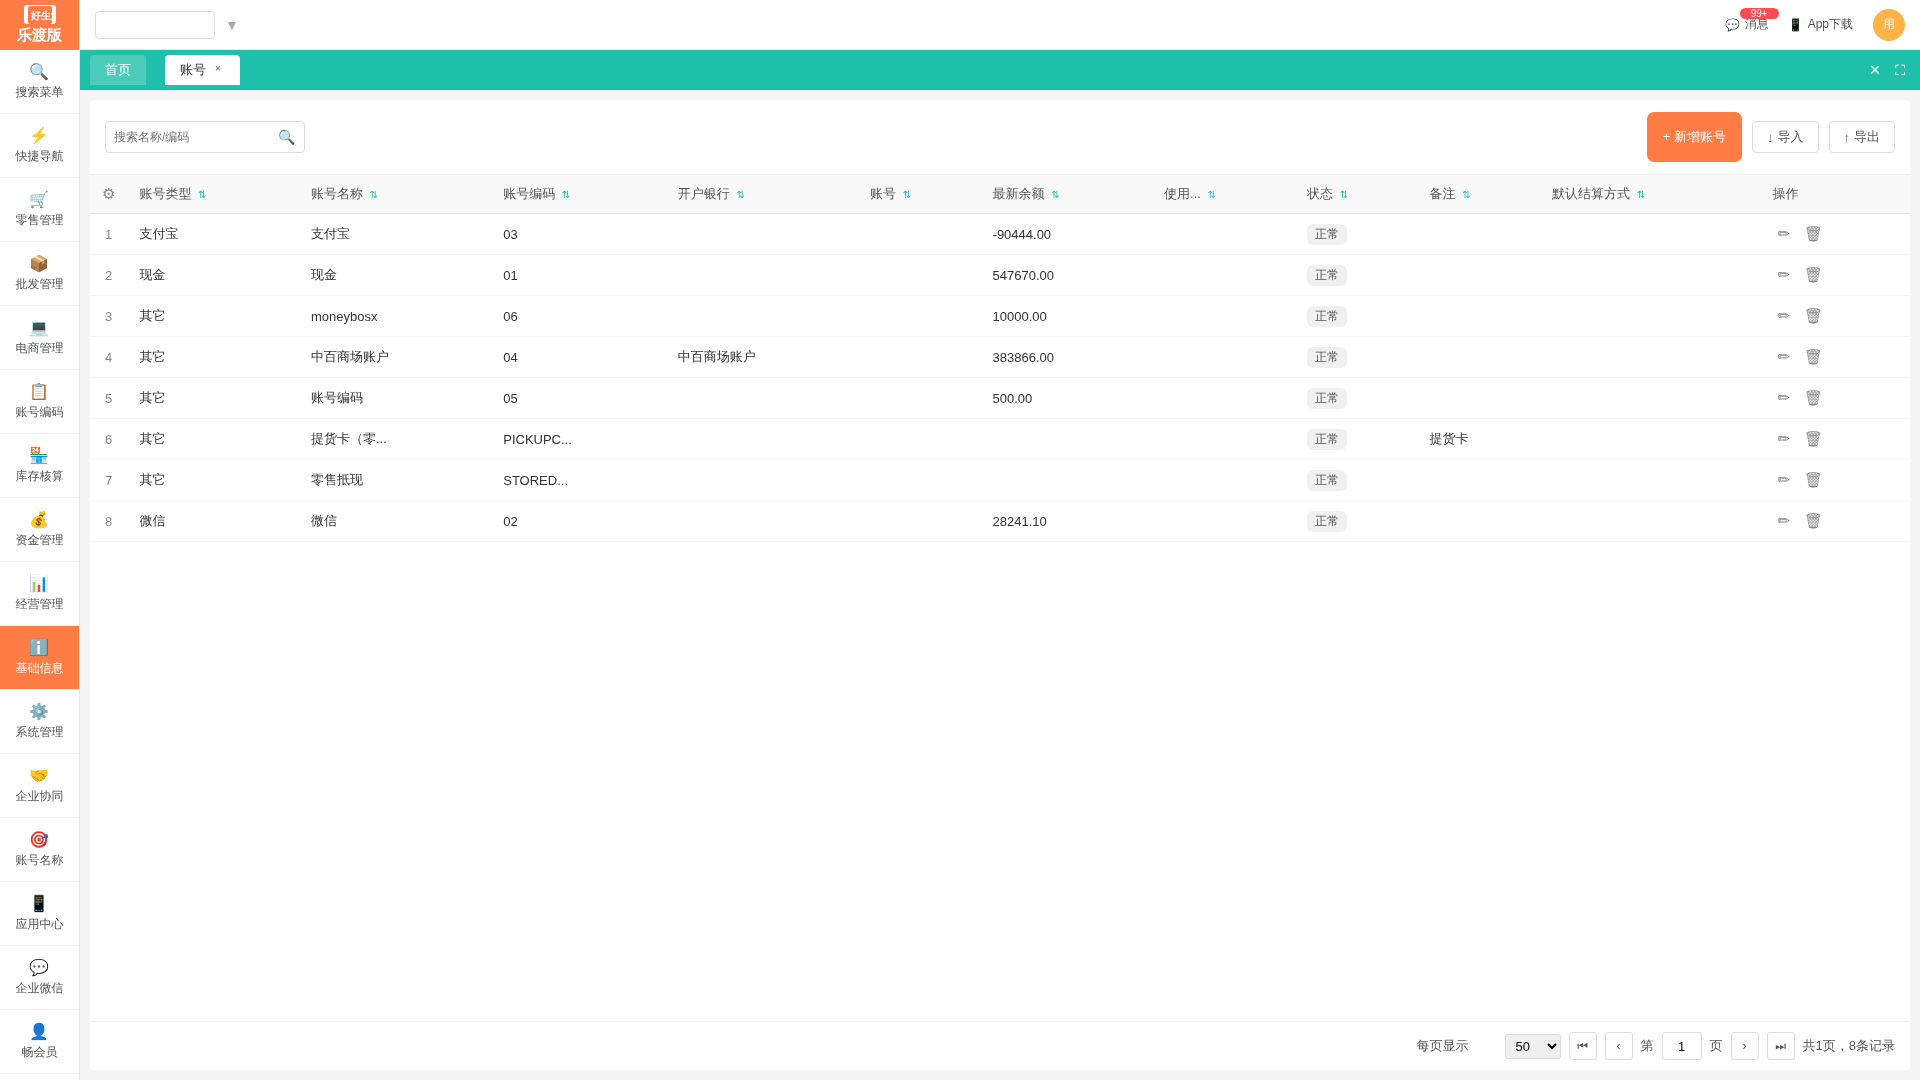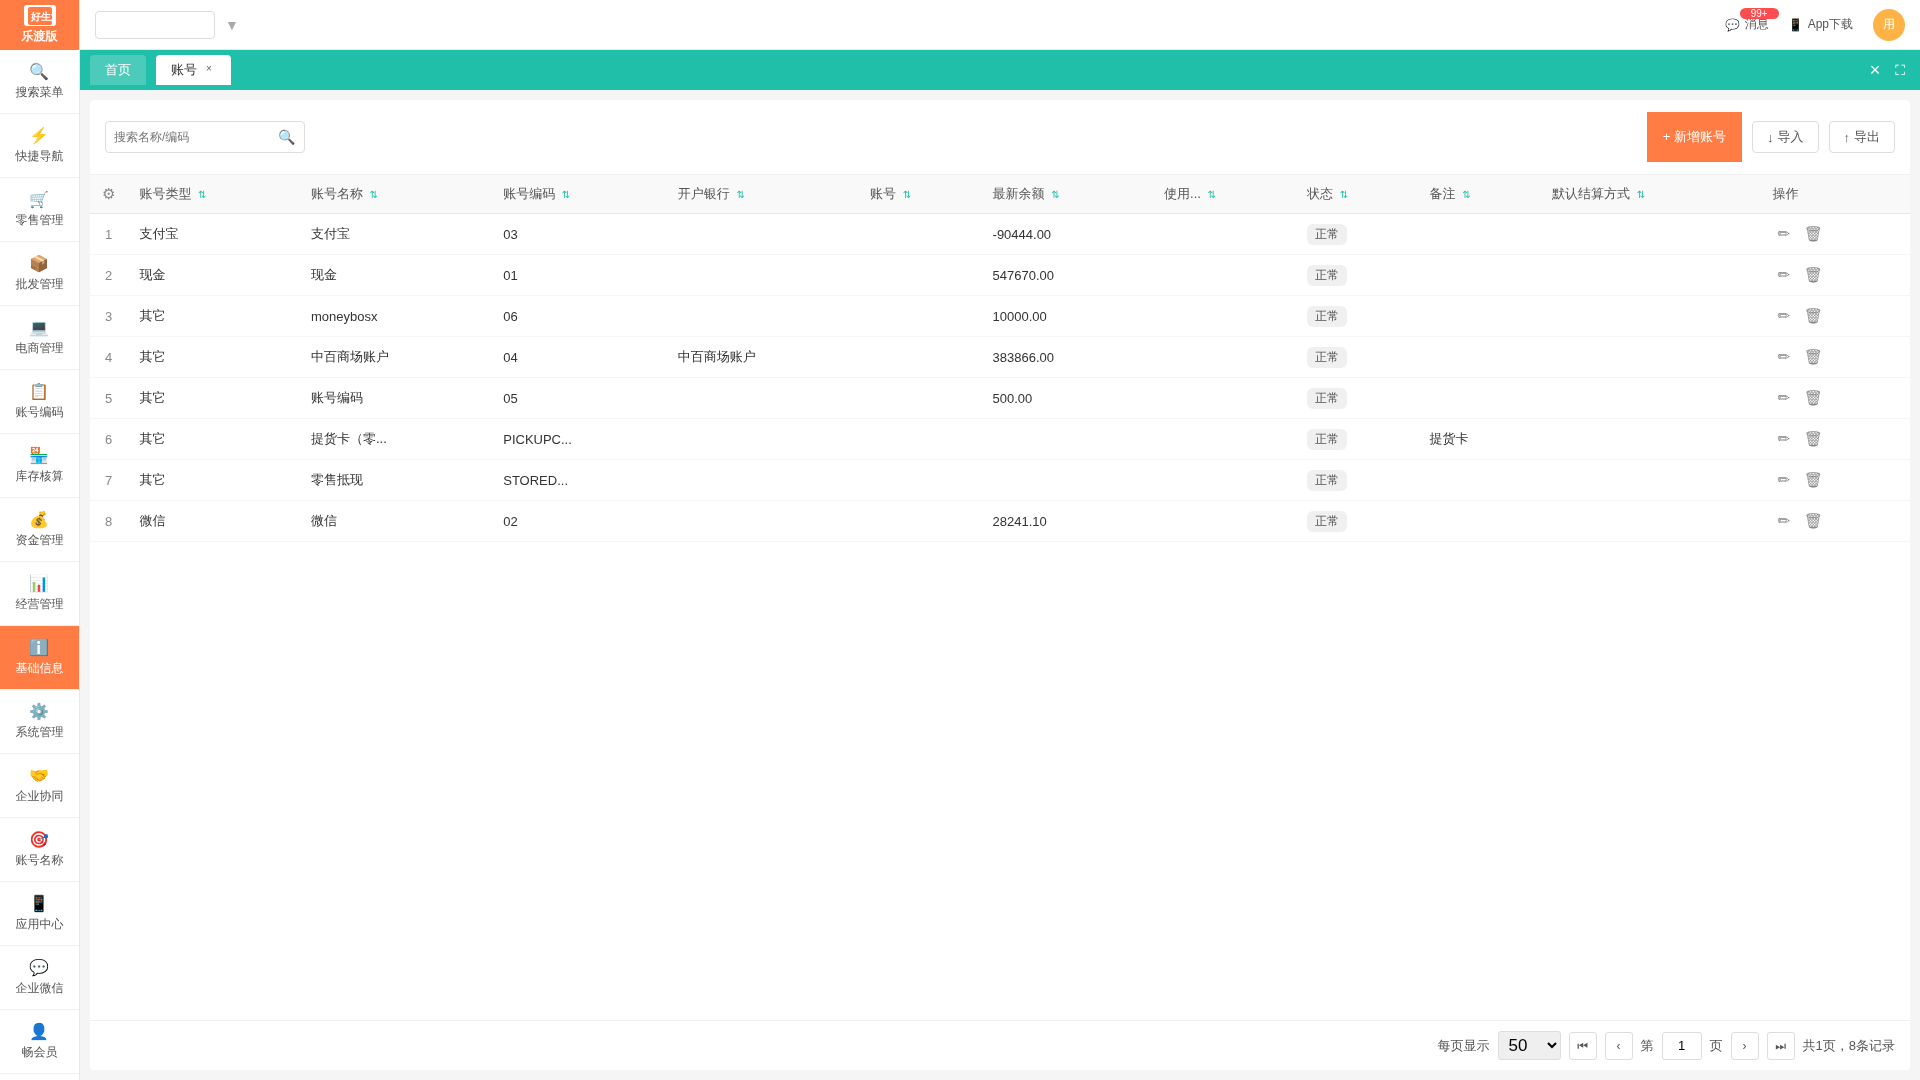--- a/index.html
+++ b/index.html
@@ -29,21 +29,21 @@
     .sidebar-logo .logo-icon {
       width: 32px;
       height: 24px;
       background: #fff;
       border-radius: 3px;
       display: flex;
       align-items: center;
       justify-content: center;
       margin-bottom: 2px;
     }
-    .sidebar-logo .logo-text { font-size: 12px; color: #fff; }
+    .sidebar-logo .logo-text { font-size: 15px; color: #fff; }
     .sidebar-item {
       padding: 12px 5px;
       text-align: center;
       cursor: pointer;
       color: #555;
       font-size: 12px;
       border-bottom: 1px solid #f0f0f0;
     }
     .sidebar-item.active { background: #ff7d45; color: #fff; border-radius: 0; }
     .sidebar-item .nav-icon { font-size: 16px; margin-bottom: 3px; }
@@ -133,21 +133,21 @@
     .tab-item {
       padding: 6px 15px;
       background: rgba(255,255,255,0.2);
       color: #fff;
       border-radius: 4px 4px 0 0;
       cursor: pointer;
       font-size: 13px;
       display: flex;
       align-items: flex-start;
       gap: 5px;
-      margin-right: 10px;
+      margin-right: 19px;
     }
     .tab-item.active {
       background: #fff;
       color: #333;
     }
     .tab-close {
       width: 14px;
       height: 14px;
       display: flex;
       align-items: center;
@@ -203,21 +203,21 @@
     .search-icon { color: #aaa; font-size: 14px; }
     .toolbar-right {
       display: flex;
       align-items: center;
       gap: 10px;
     }
     .btn-primary {
       background: #ff7d45;
       color: #fff;
       border: none;
-      border-radius: 0;
+      border-radius: 7px;
       padding: 16px 16px;
       font-size: 13px;
       cursor: pointer;
       display: flex;
       align-items: center;
       gap: 4px;
     }
     .btn-default {
       background: #fff;
       color: #555;
@@ -288,22 +288,23 @@
       border-top: 1px solid #f0f0f0;
       gap: 8px;
       font-size: 13px;
       color: #555;
       flex-shrink: 0;
     }
     .page-size-select {
       border: 1px solid #ddd;
       border-radius: 3px;
       padding: 3px 6px;
-      font-size: 17px;
+      font-size: 13px;
       outline: none;
+      margin-left: 28px;
     }
     .page-btn {
       width: 28px;
       height: 28px;
       border: 1px solid #ddd;
       border-radius: 3px;
       background: #fff;
       cursor: pointer;
       display: flex;
       align-items: center;

